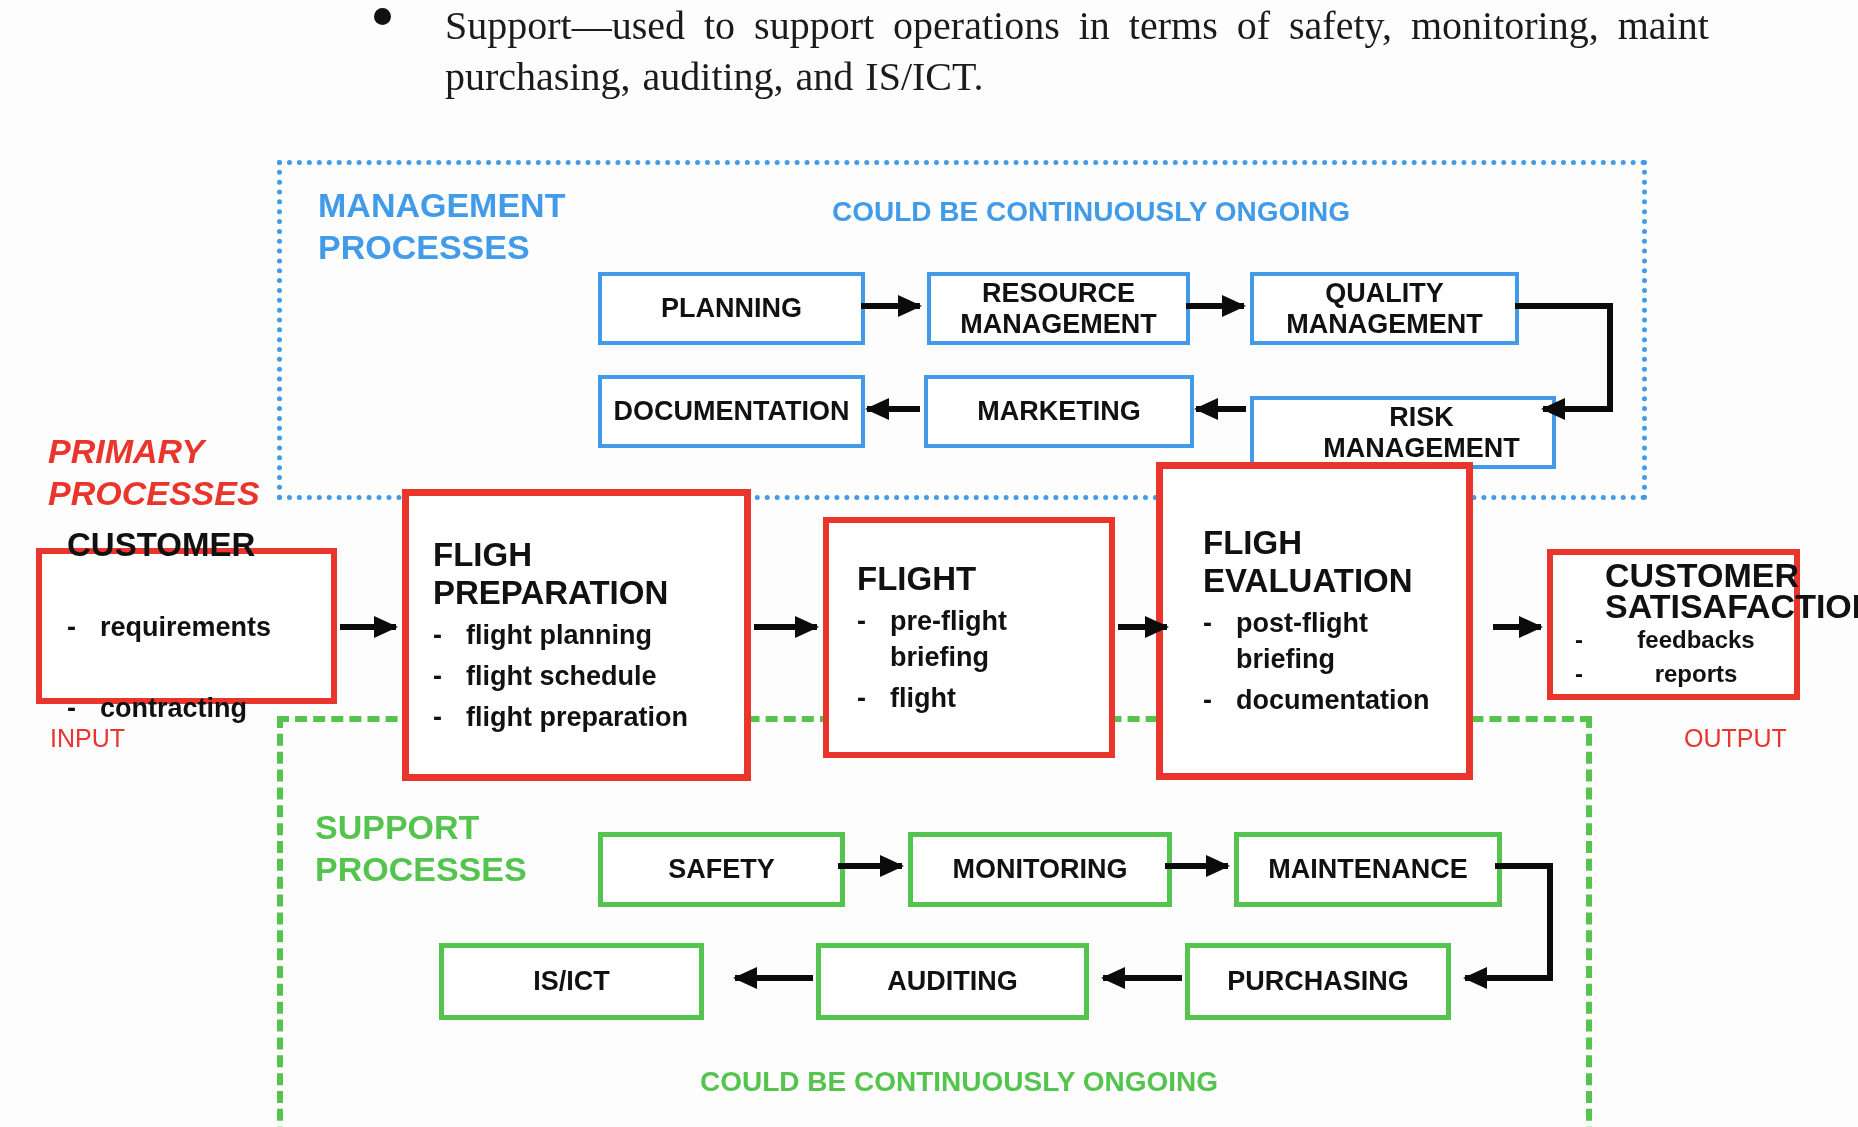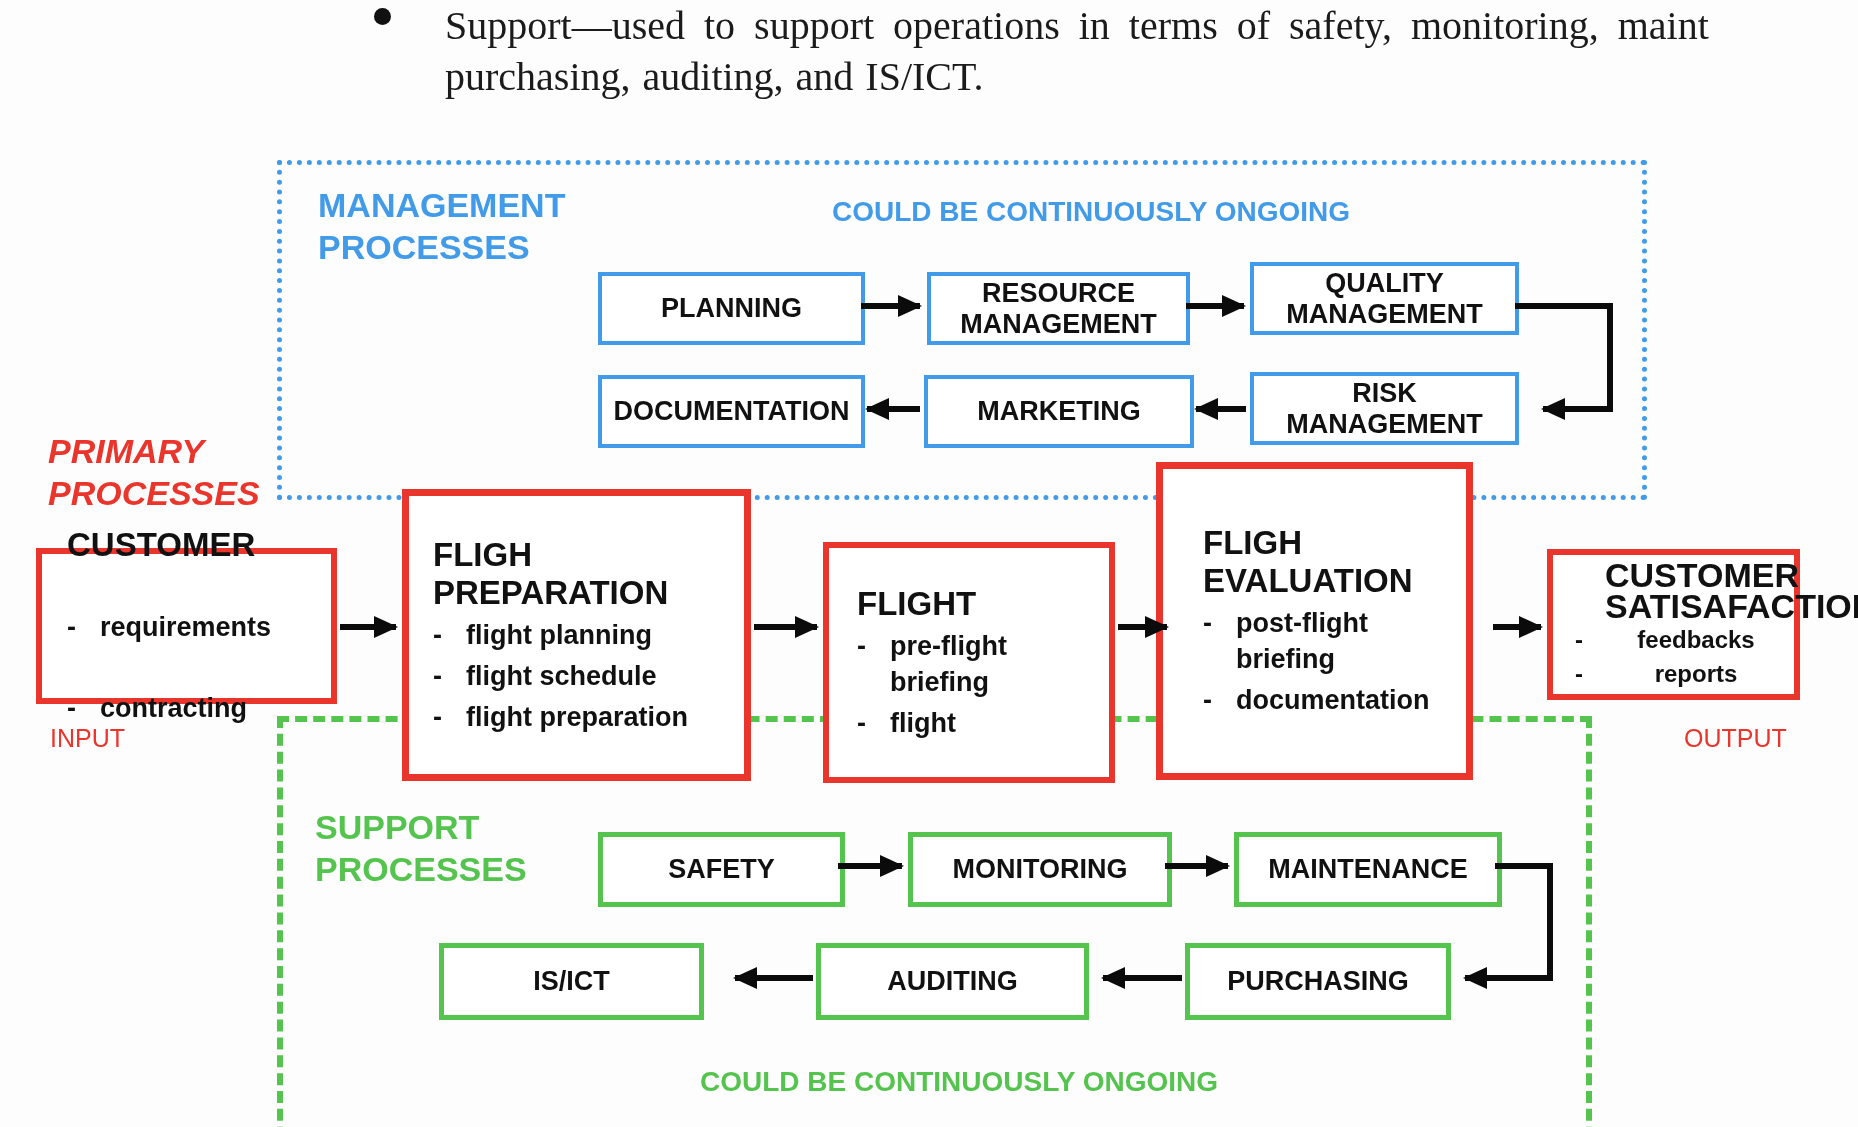--- a/index.html
+++ b/index.html
@@ -44,24 +44,24 @@
   
   .pbox{
     position:absolute;background:#fff;z-index:2;
     display:flex;align-items:center;justify-content:center;text-align:center;
     font-weight:bold;font-size:27px;line-height:31px;color:#111;
   }
   .pbox.blue{border:4px solid var(--blue);}
   .pbox.green{border:5px solid var(--green);}
   #box-planning     {left:598px;top:272px;width:259px;height:65px;}
   #box-resource     {left:927px;top:272px;width:255px;height:65px;}
-  #box-quality      {left:1250px;top:262px;width:261px;height:65px;justify-content:center;}
+  #box-quality      {left:1250px;top:272px;width:261px;height:65px;justify-content:center;}
   #box-documentation{left:598px;top:375px;width:259px;height:65px;}
   #box-marketing    {left:924px;top:375px;width:262px;height:65px;}
-  #box-risk         {left:1250px;top:372px;width:261px;height:65px;}
+  #box-risk         {left:1250px;top:396px;width:261px;height:65px;padding-left:37px;}
   #box-safety       {left:598px;top:832px;width:237px;height:65px;}
   #box-monitoring   {left:908px;top:832px;width:254px;height:65px;}
   #box-maintenance  {left:1234px;top:832px;width:258px;height:65px;}
   #box-isict        {left:439px;top:943px;width:255px;height:67px;}
   #box-auditing     {left:816px;top:943px;width:263px;height:67px;}
   #box-purchasing   {left:1185px;top:943px;width:256px;height:67px;}
   
   .rbox{
     position:absolute;background:#fff;z-index:2;color:#111;
     display:flex;flex-direction:column;justify-content:center;
@@ -75,21 +75,20 @@
     padding:0 14px 0 25px;
     gap:40px;
   }
   #box-fprep{
     left:402px;top:489px;width:349px;height:292px;border:7px solid var(--red);
     padding:0 10px 0 24px;
   }
   #box-flight{
     left:823px;top:517px;width:292px;height:241px;border:6px solid var(--red);
     padding:0 10px 0 28px;
-    margin-top:25px;
   }
   #box-feval{
     left:1156px;top:462px;width:317px;height:318px;border:7px solid var(--red);
     padding:0 10px 0 40px;
   }
   #box-csat{
     left:1547px;top:549px;width:253px;height:151px;border:6px solid var(--red);
     padding:0 10px;
   }
   #box-csat .title{font-size:34px;line-height:31px;text-align:left;margin-left:42px;}

